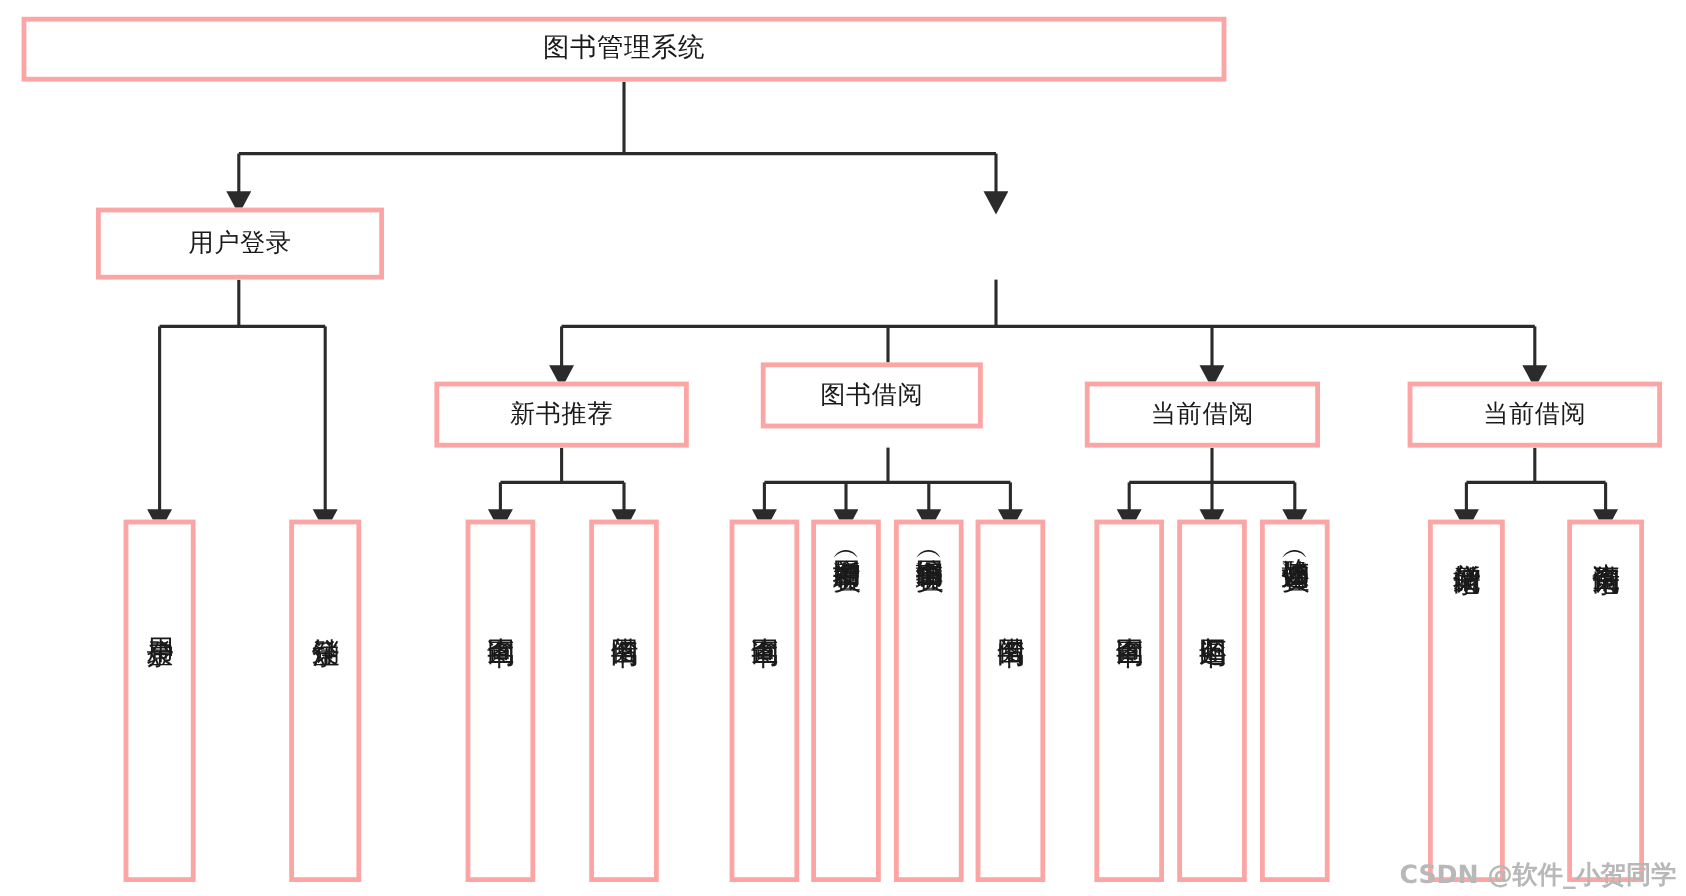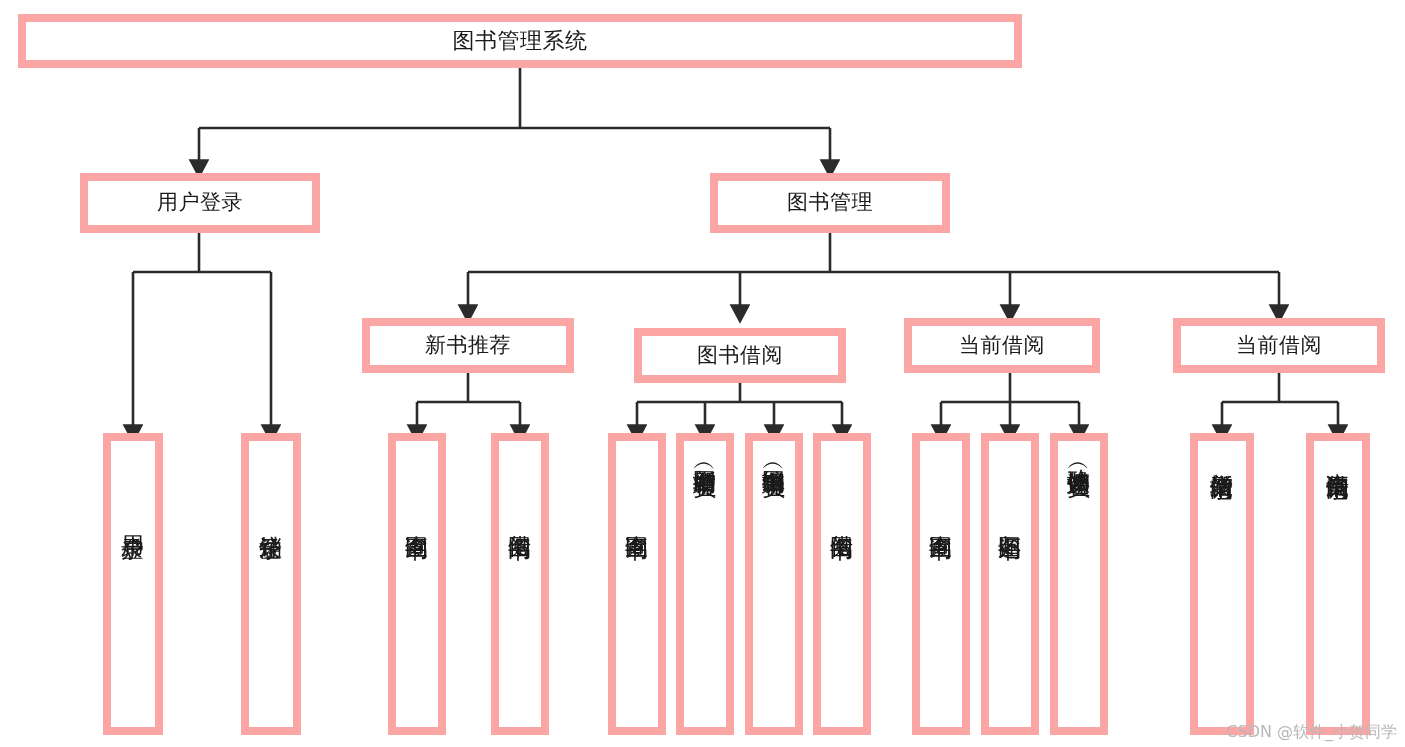--- a/index.html
+++ b/index.html
@@ -22,21 +22,21 @@
     position: absolute;
     left: 0;
     top: 0;
     width: 1405px;
     height: 747px;
   }
   .node {
     position: absolute;
     box-sizing: border-box;
     background: #ffffff;
-    border: 8px solid #fca5a5;
+    border: 4px solid #fca5a5;
     display: flex;
     align-items: center;
     justify-content: center;
     color: #1a1a1a;
     z-index: 2;
   }
   .node .node-label {
     display: block;
     text-align: center;
     line-height: 1.02;
@@ -67,25 +67,26 @@
   .node.vert.mid .node-label {
     margin-top: 70px;
   }
   .node.vert.tall .node-label {
     margin-top: 4px;
   }
   #watermark {
     position: absolute;
     right: 8px;
     bottom: 4px;
-    font-size: 16px;
+    font-size: 21px;
     color: #b8b8b8;
     z-index: 5;
     white-space: nowrap;
     font-family: "DejaVu Sans", "Liberation Sans", sans-serif;
+    font-weight: bold;
   }
 </style>
 </head>
 <body>
 
 <div id="diagram-root">
 
   <svg id="diagram-svg" viewBox="0 0 1405 747" xmlns="http://www.w3.org/2000/svg">
     <defs>
       <marker id="arrow" markerWidth="11" markerHeight="11" refX="2.2" refY="4" orient="auto" markerUnits="strokeWidth">
@@ -139,28 +140,25 @@
     </g>
   </svg>
 
   <div class="node horiz root" style="left:18px; top:14px; width:1004px; height:54px;">
     <span class="node-label">图书管理系统</span>
   </div>
 
   <div class="node horiz" style="left:80px; top:173px; width:240px; height:60px;">
     <span class="node-label">用户登录</span>
   </div>
-  <div class="node horiz" style="left:710px; top:173px; width:240px; height:60px;">
-    <span class="node-label">图书管理</span>
-  </div>
 
   <div class="node horiz" style="left:362px; top:318px; width:212px; height:55px;">
     <span class="node-label">新书推荐</span>
   </div>
-  <div class="node horiz" style="left:634px; top:328px; width:212px; height:55px;">
+  <div class="node horiz" style="left:634px; top:302px; width:185px; height:55px;">
     <span class="node-label">图书借阅</span>
   </div>
   <div class="node horiz" style="left:904px; top:318px; width:196px; height:55px;">
     <span class="node-label">当前借阅</span>
   </div>
   <div class="node horiz" style="left:1173px; top:318px; width:212px; height:55px;">
     <span class="node-label">当前借阅</span>
   </div>
 
   <div class="node vert mid" style="left:103px; top:433px; width:60px; height:302px;">

